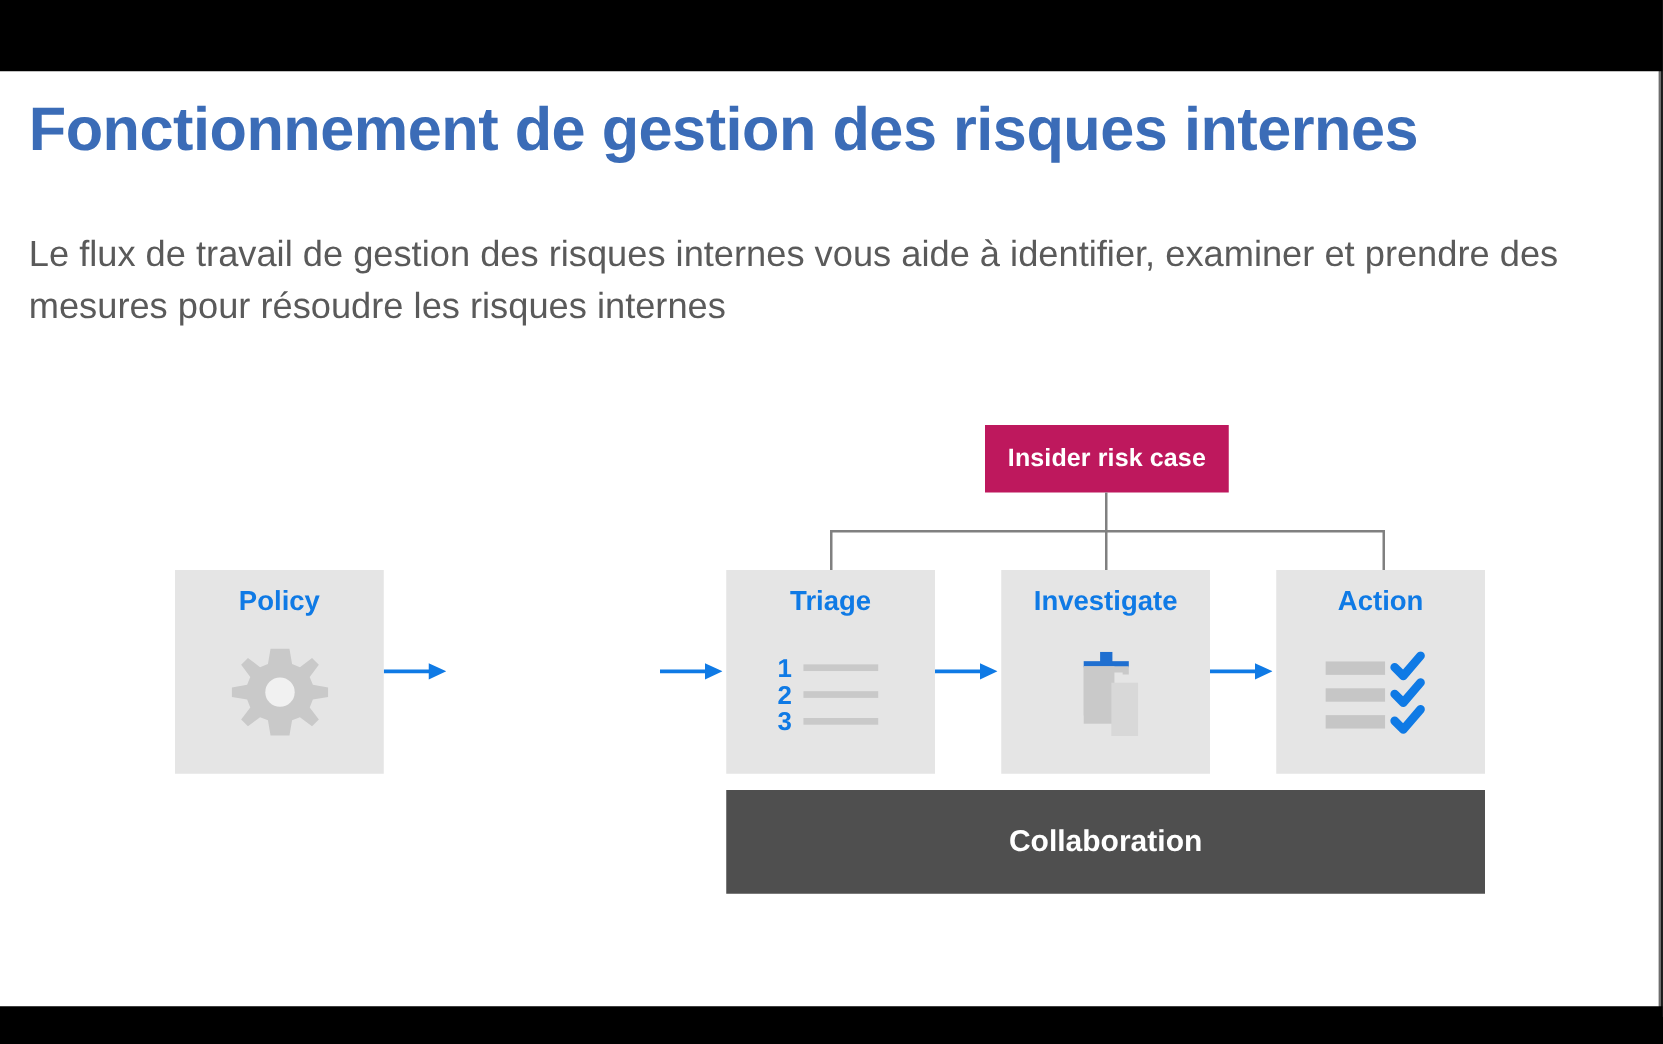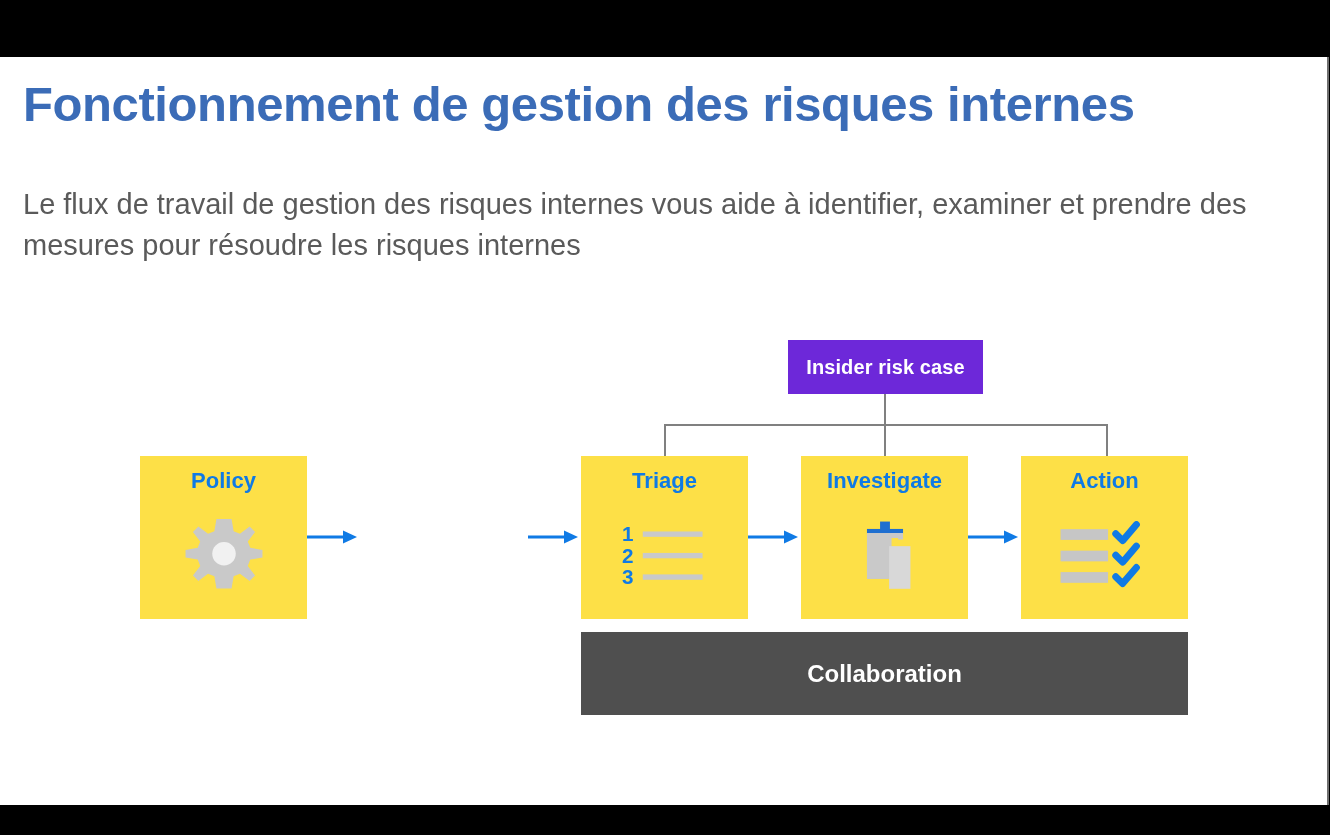--- a/index.html
+++ b/index.html
@@ -79,21 +79,21 @@
     width: 1327px;
     height: 748px;
   }
 
   .case-box {
     position: absolute;
     left: 788px;
     top: 283px;
     width: 195px;
     height: 54px;
-    background: #6d28d9;
+    background: #be185d;
     display: flex;
     align-items: center;
     justify-content: center;
     box-sizing: border-box;
   }
   .case-box-label {
     color: #ffffff;
     font-size: 20px;
     font-weight: bold;
     letter-spacing: 0.1px;
@@ -108,21 +108,21 @@
   .conn-horiz    { left: 664px; top: 367px;  width: 444px; height: 2px; }
   .conn-drop-l   { left: 664px; top: 367px;  width: 2px;  height: 32px; }
   .conn-drop-m   { left: 884px; top: 367px;  width: 2px;  height: 32px; }
   .conn-drop-r   { left: 1106px; top: 367px; width: 2px;  height: 32px; }
 
   
   .stage {
     position: absolute;
     top: 399px;
     height: 163px;
-    background: #fde047;
+    background: #e5e5e5;
     box-sizing: border-box;
   }
   .stage-policy      { left: 140px;  width: 167px; }
   .stage-alerts      { left: 361px;  width: 167px; }
   .stage-triage      { left: 581px;  width: 167px; }
   .stage-investigate { left: 801px;  width: 167px; }
   .stage-action      { left: 1021px; width: 167px; }
 
   .stage-label {
     position: absolute;

